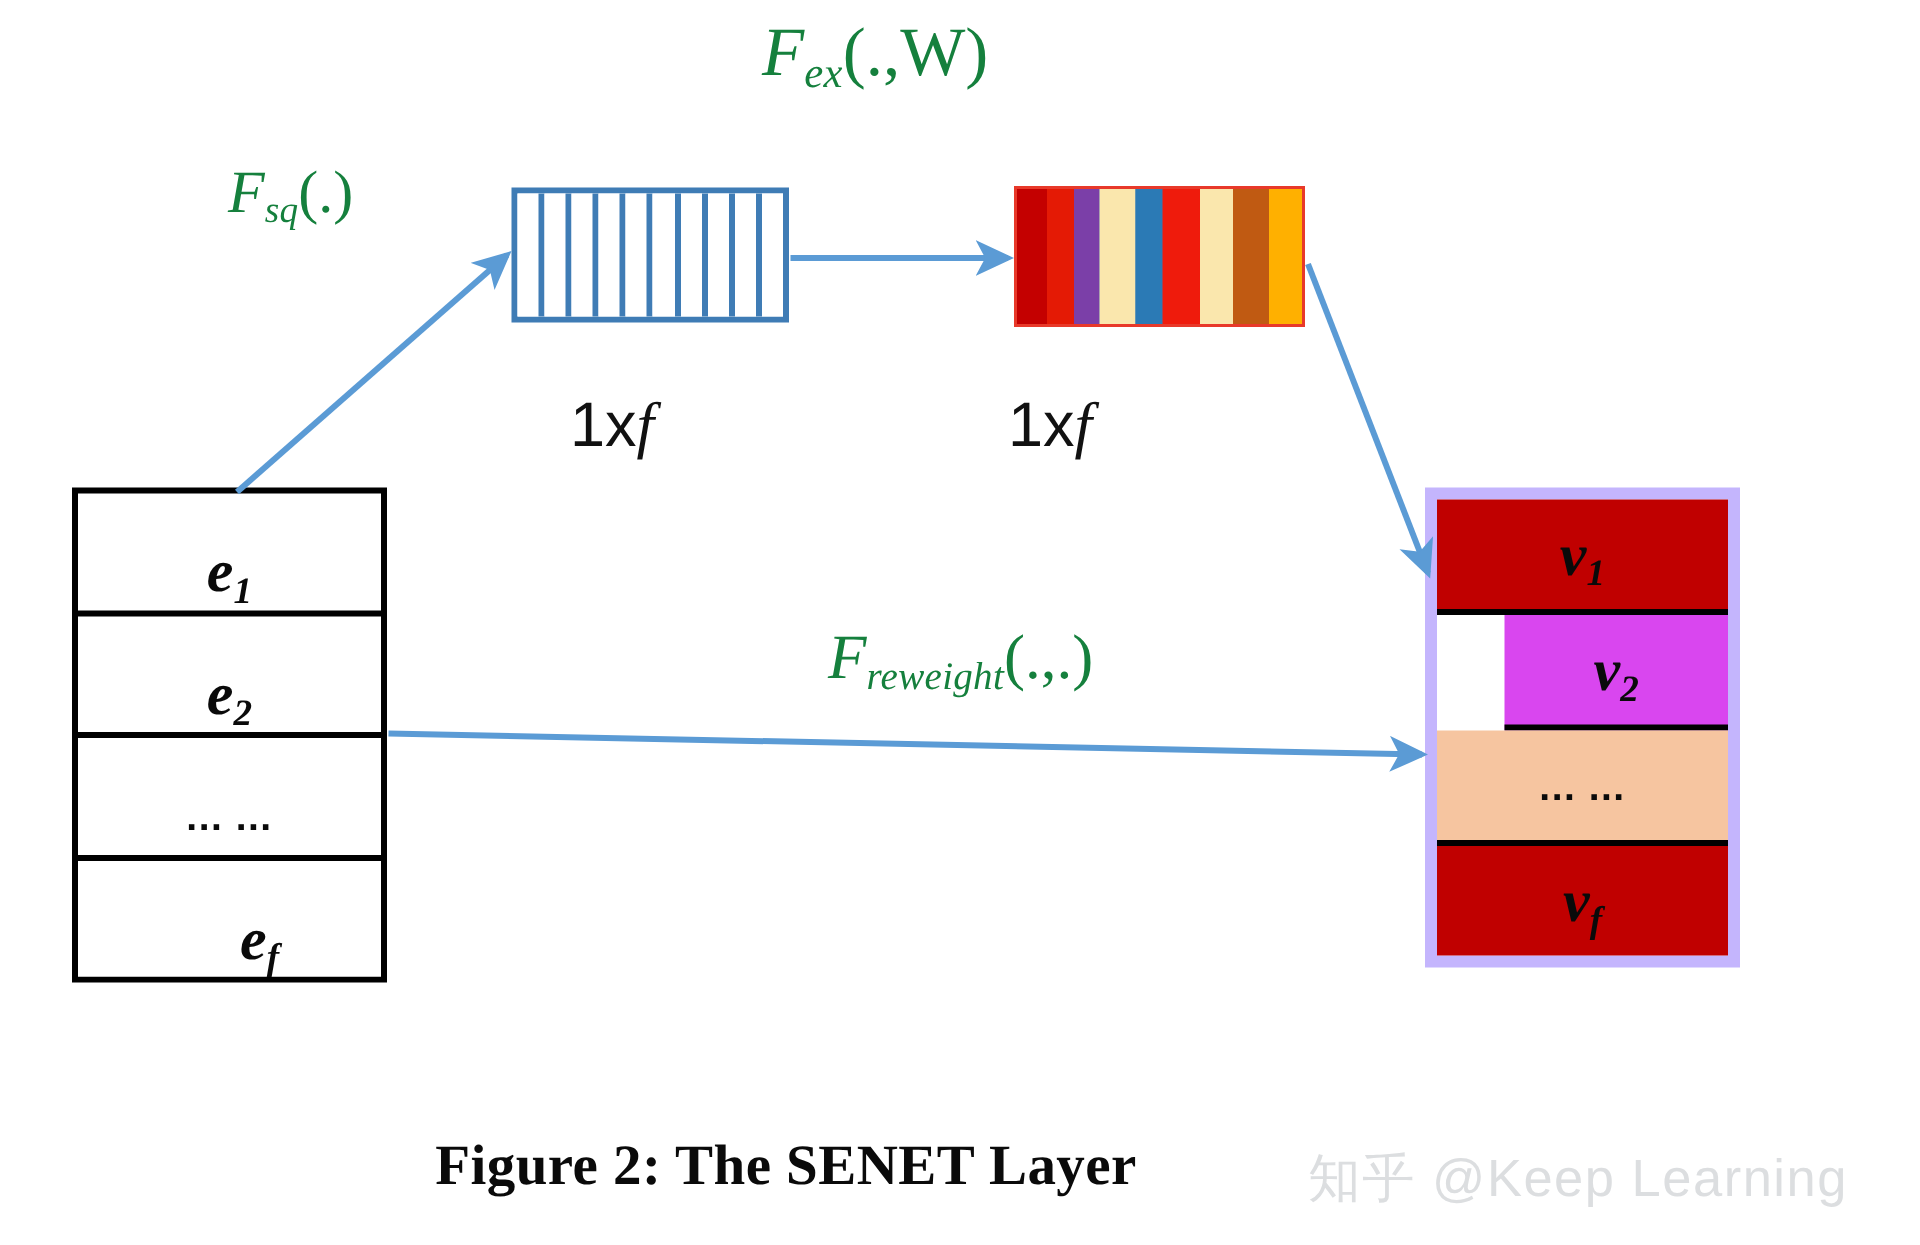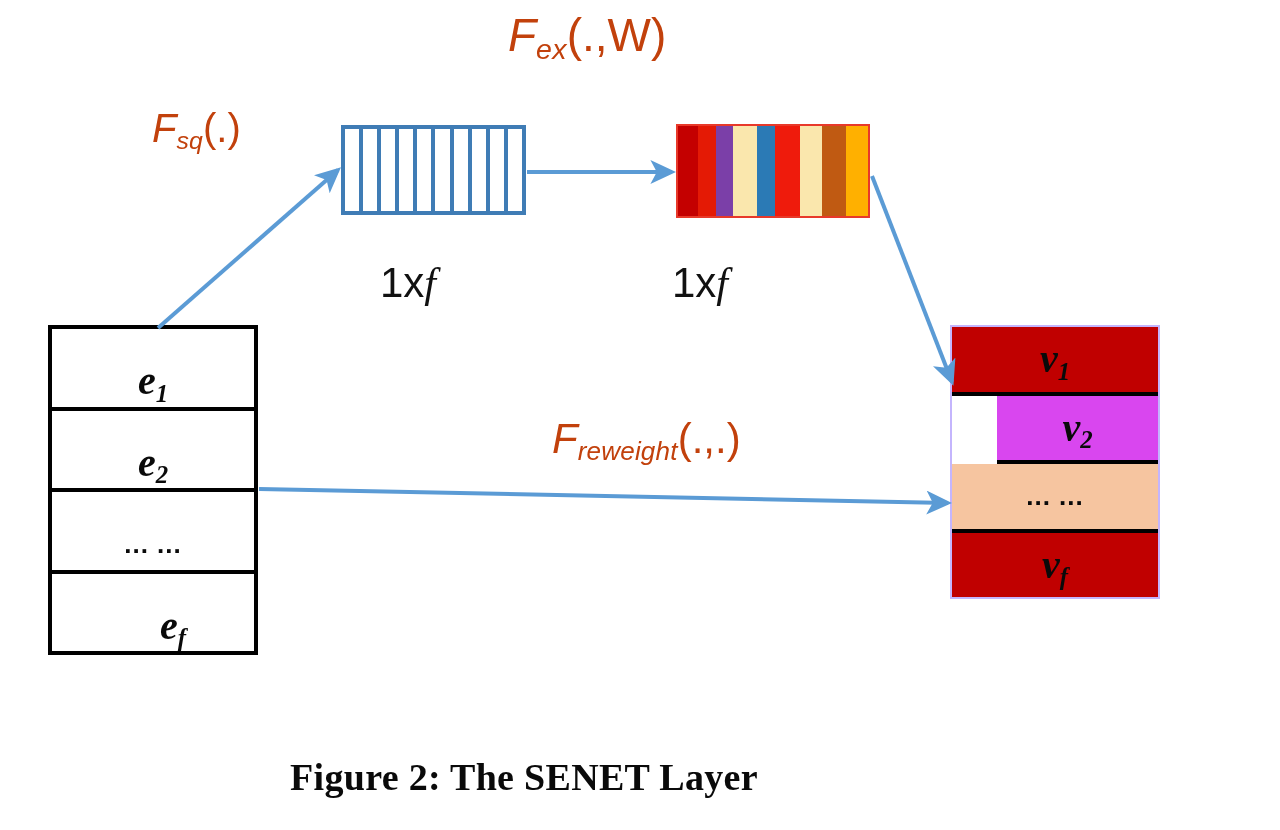--- a/index.html
+++ b/index.html
@@ -14,22 +14,22 @@
     position: relative;
     width: 1280px;
     height: 830px;
     background: #ffffff;
     overflow: hidden;
   }
 
   
   .mathlabel {
     position: absolute;
-    color: #c2410c;
-    font-family: Liberation Sans, sans-serif;
+    color: #15803d;
+    font-family: Liberation Serif, serif;
     white-space: nowrap;
     line-height: 1;
   }
   .mathlabel .fn {
     font-style: italic;
     font-weight: 400;
   }
   .mathlabel .sub {
     font-style: italic;
     font-size: 0.62em;
@@ -82,23 +82,23 @@
     margin-top: 27px;
   }
   #embed-table .row:last-child { border-bottom: none; padding-left: 40px; }
 
   
   #out-table {
     position: absolute;
     left: 950px;
     top: 325px;
     width: 210px;
-    height: 274px;
-    box-sizing: border-box;
-    border: 2px solid #c4b5fd;
+    height: 320px;
+    box-sizing: border-box;
+    border: 8px solid #c4b5fd;
     display: flex;
     flex-direction: column;
   }
   #out-table .row {
     flex: 1 1 0;
     border-bottom: 4px solid #000000;
     display: flex;
     align-items: center;
     justify-content: center;
     box-sizing: border-box;
@@ -288,14 +288,15 @@
         </marker>
       </defs>
       <line x1="158" y1="328" x2="338" y2="170" stroke="#5b9bd5" stroke-width="4" marker-end="url(#ah)"></line>
       <line x1="527" y1="172" x2="672" y2="172" stroke="#5b9bd5" stroke-width="4" marker-end="url(#ah)"></line>
       <line x1="872" y1="176" x2="952" y2="382" stroke="#5b9bd5" stroke-width="4" marker-end="url(#ah)"></line>
       <line x1="259" y1="489" x2="948" y2="503" stroke="#5b9bd5" stroke-width="4" marker-end="url(#ah)"></line>
     </svg>
 
   <div id="caption">Figure 2: The SENET Layer</div>
 
+  <div id="watermark">知乎 @Keep Learning</div>
 
 </div>
 
 </body></html>

